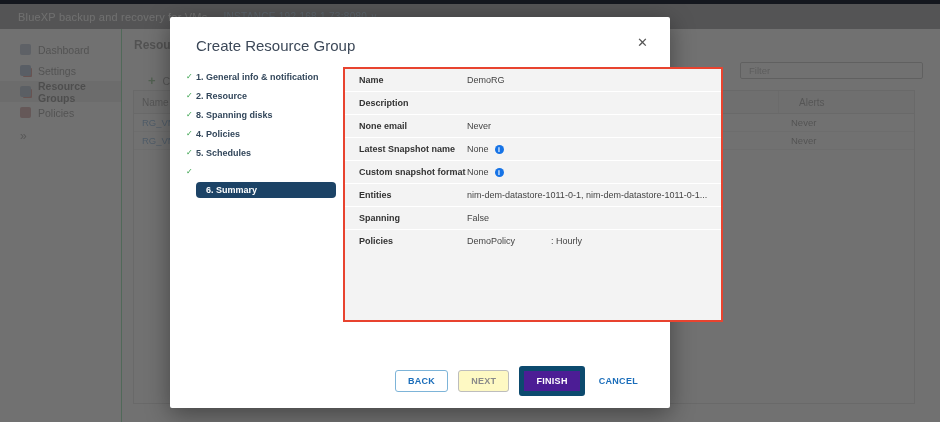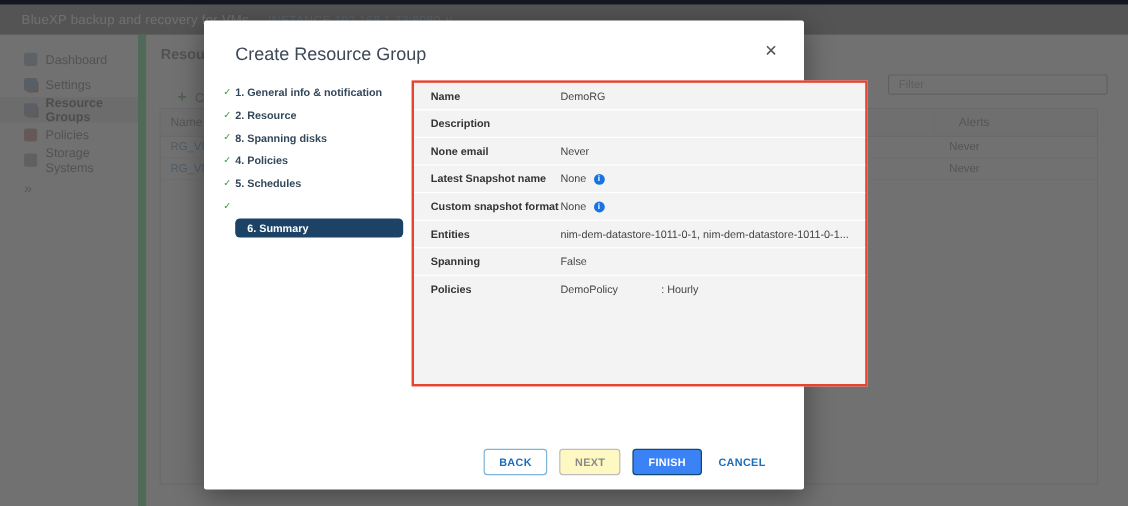--- a/index.html
+++ b/index.html
@@ -8,21 +8,21 @@
 
   
   .app{position:absolute;inset:0;background:#fff;}
   .top-strip{position:absolute;left:0;top:0;width:940px;height:4px;background:#14171e;z-index:40;}
   .topbar{position:absolute;left:0;top:4px;width:940px;height:25px;background:#3d3f42;
           display:flex;align-items:center;}
   .topbar .app-title{color:#f2f2f2;font-size:11px;margin-left:18px;letter-spacing:.2px;}
   .topbar .instance{color:#6aa3d8;font-size:10px;margin-left:16px;letter-spacing:.3px;}
 
   .sidebar{position:absolute;left:0;top:29px;width:122px;height:393px;background:#fafafa;
-           border-right:7px solid #22c55e;box-sizing:border-box;}
+           border-right:1px solid #22c55e;box-sizing:border-box;}
   .side-item{display:flex;align-items:center;height:21px;padding-left:20px;font-size:10.5px;color:#333;cursor:pointer;}
   .side-item .s-icon{width:11px;height:11px;border-radius:2px;margin-right:7px;flex:0 0 auto;}
   .i-dash{background:#7d93b5;}
   .i-set{background:#5f7fb0;box-shadow:2px 2px 0 -1px #c0392b;}
   .i-rg{background:#6f87a8;box-shadow:2px 2px 0 -1px #c0392b;}
   .i-pol{background:#b05656;}
   .i-ss{background:#8a8f96;}
   .side-item.active{background:#dcdcdc;font-weight:bold;color:#111;}
   .side-collapse{margin:6px 0 0 20px;font-size:12px;color:#555;cursor:pointer;}
 
@@ -65,21 +65,21 @@
   .sum-value2{color:#444;margin-left:28px;}
   .pol-name{width:56px;display:inline-block;}
   .info-dot{display:inline-flex;align-items:center;justify-content:center;width:9px;height:9px;border-radius:50%;
             background:#1673e6;color:#fff;font-size:7px;font-weight:bold;margin-left:6px;font-style:normal;}
 
   .modal-footer{position:absolute;right:28px;bottom:12px;display:flex;align-items:center;gap:10px;}
   .btn{font-family:"Liberation Sans",sans-serif;font-size:9px;font-weight:bold;letter-spacing:.3px;
        border-radius:3px;padding:5px 12px;cursor:pointer;margin-top:44px;}
   .btn-back{background:#fff;border:1px solid #7db4d8;color:#1a6dba;}
   .btn-next{background:#fef9c3;border:1px solid #bdbdbd;color:#8a8a8a;cursor:default;}
-  .btn-finish{background:#3b82f6;border:1px solid #0c4a6e;color:#fff;}
+  .btn-finish{background:#4c1d95;border:5px solid #0c4a6e;color:#fff;}
   .btn-cancel{background:transparent;border:none;color:#1a6dba;padding:5px 4px;}
 </style>
 </head>
 <body>
 
 <div class="screen">
 
   <div class="app">
     <div class="topbar">
       <span class="app-title">BlueXP backup and recovery for VMs</span>
@@ -99,24 +99,20 @@
         <span class="s-icon i-set"></span>
         <span>Settings</span>
       </div>
       <div class="side-item active">
         <span class="s-icon i-rg"></span>
         <span>Resource Groups</span>
       </div>
       <div class="side-item">
         <span class="s-icon i-pol"></span>
         <span>Policies</span>
-      </div>
-      <div class="side-item">
-        <span class="s-icon i-ss"></span>
-        <span>Storage Systems</span>
       </div>
       <div class="side-collapse">»</div>
     </div>
 
     <div class="main">
       <div class="page-title">Resource Groups</div>
       <div class="create-link">
         <span class="plus">+</span>
         <span>Create</span>
       </div>

